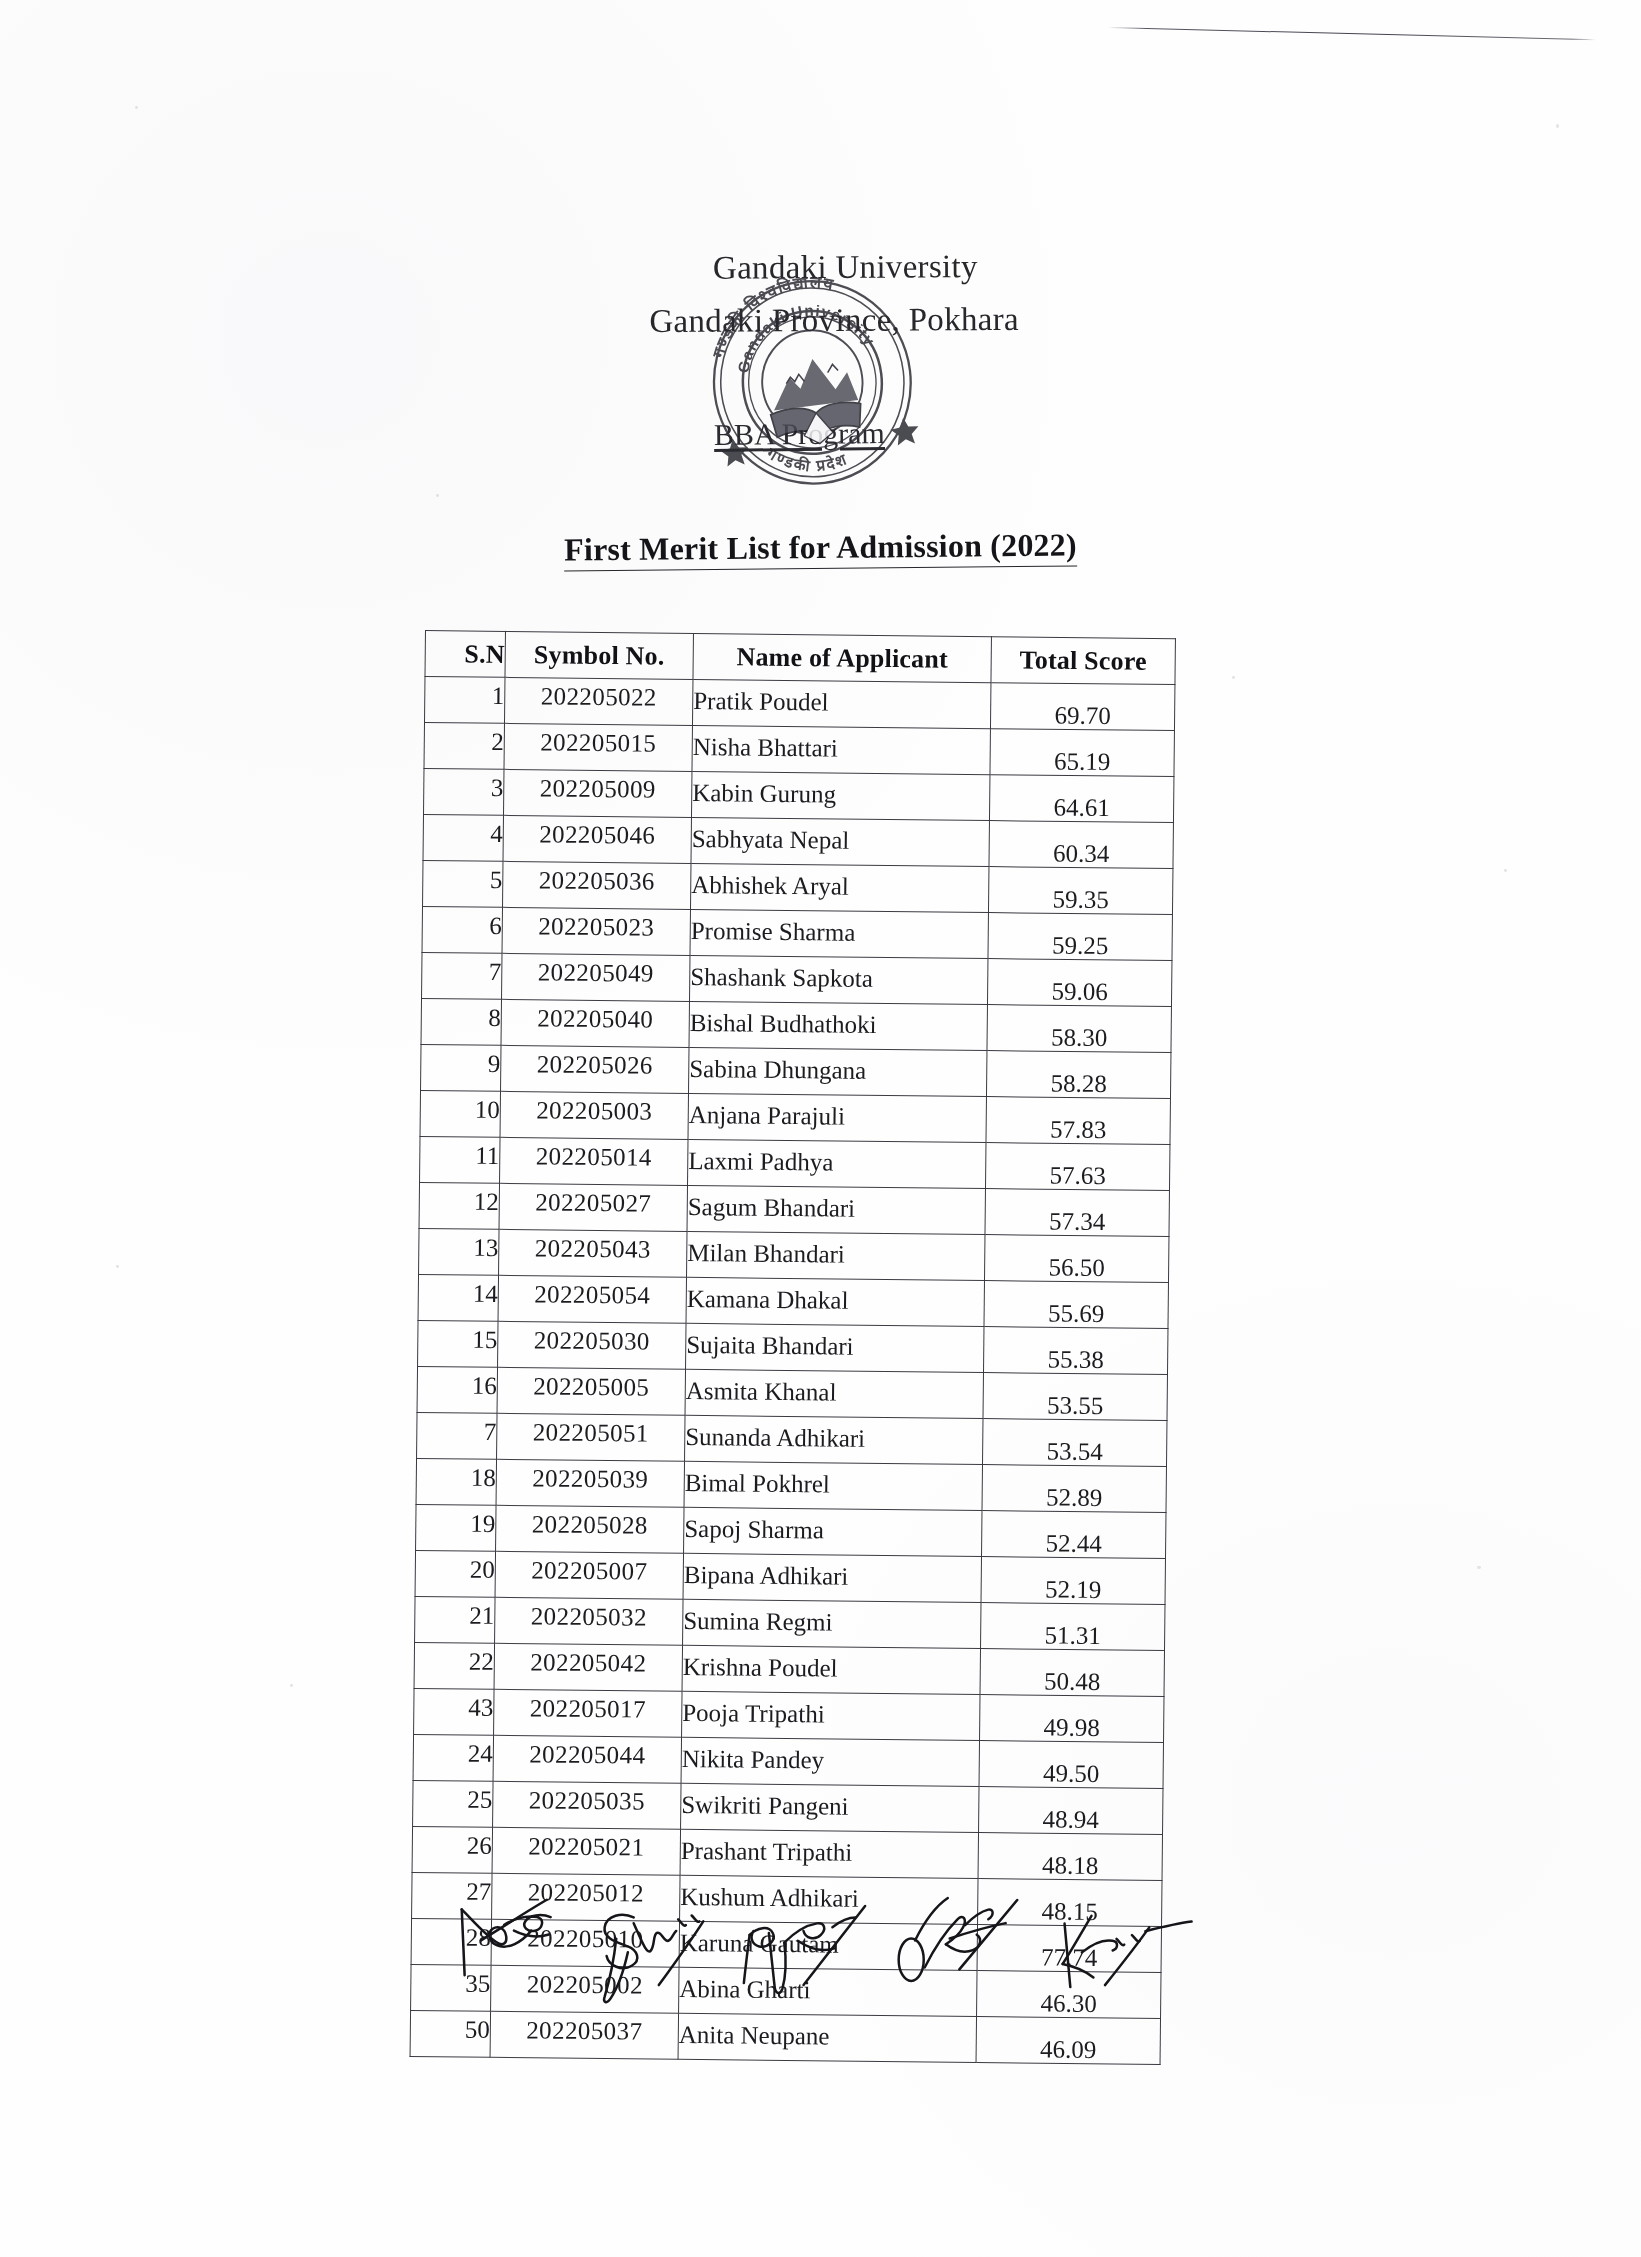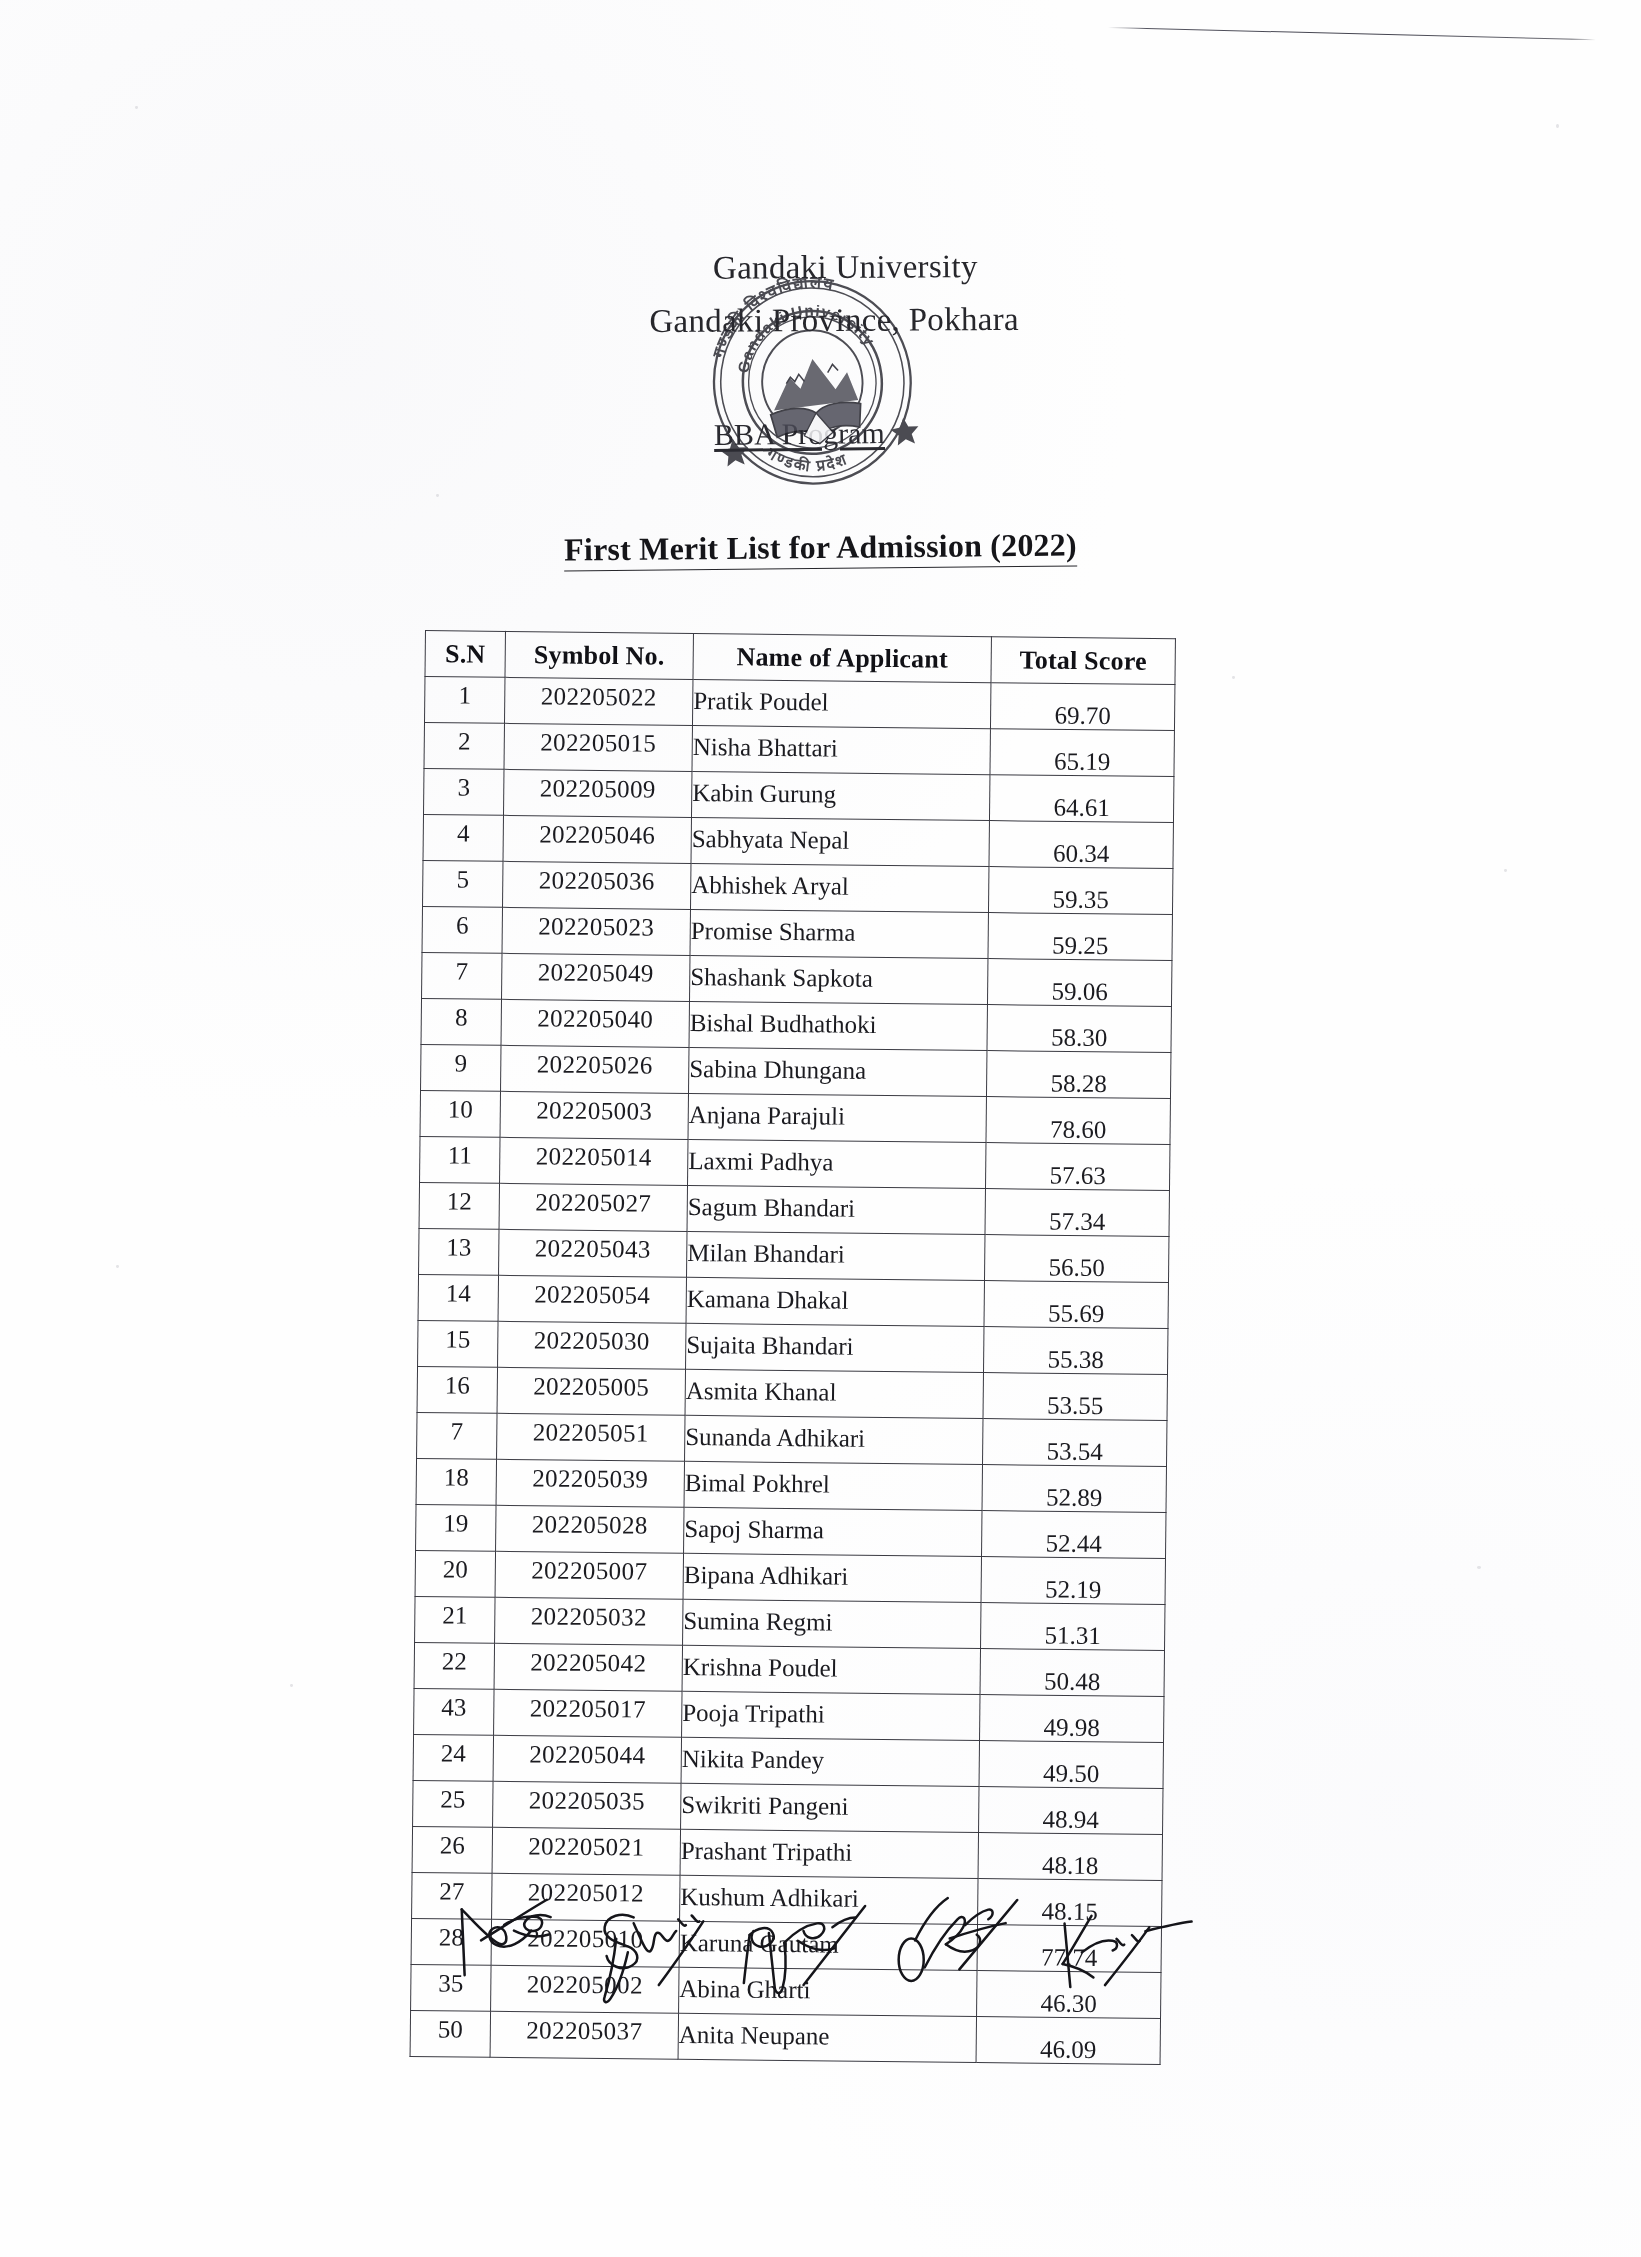--- a/index.html
+++ b/index.html
@@ -138,21 +138,21 @@
 
   
   .col-sn    { width: 80px; }
   .col-sym   { width: 188px; }
   .col-name  { width: 298px; }
   .col-score { width: 184px; }
 
   table.merit tbody td { height: 45px; }
 
   .c-sn {
-    text-align: center;
+    text-align: right;
     font-size: 25px;
   }
   .c-sym {
     text-align: center;
     font-size: 25px;
     letter-spacing: 0.4px;
   }
   .c-name {
     text-align: left;
     padding-left: 13.5px;
@@ -341,21 +341,21 @@
           <tr>
             <td class="c-sn"><span>9</span></td>
             <td class="c-sym"><span>202205026</span></td>
             <td class="c-name"><span>Sabina Dhungana</span></td>
             <td class="c-score"><span>58.28</span></td>
           </tr>
           <tr>
             <td class="c-sn"><span>10</span></td>
             <td class="c-sym"><span>202205003</span></td>
             <td class="c-name"><span>Anjana Parajuli</span></td>
-            <td class="c-score"><span>78.60</span></td>
+            <td class="c-score"><span>57.83</span></td>
           </tr>
           <tr>
             <td class="c-sn"><span>11</span></td>
             <td class="c-sym"><span>202205014</span></td>
             <td class="c-name"><span>Laxmi Padhya</span></td>
             <td class="c-score"><span>57.63</span></td>
           </tr>
           <tr>
             <td class="c-sn"><span>12</span></td>
             <td class="c-sym"><span>202205027</span></td>

